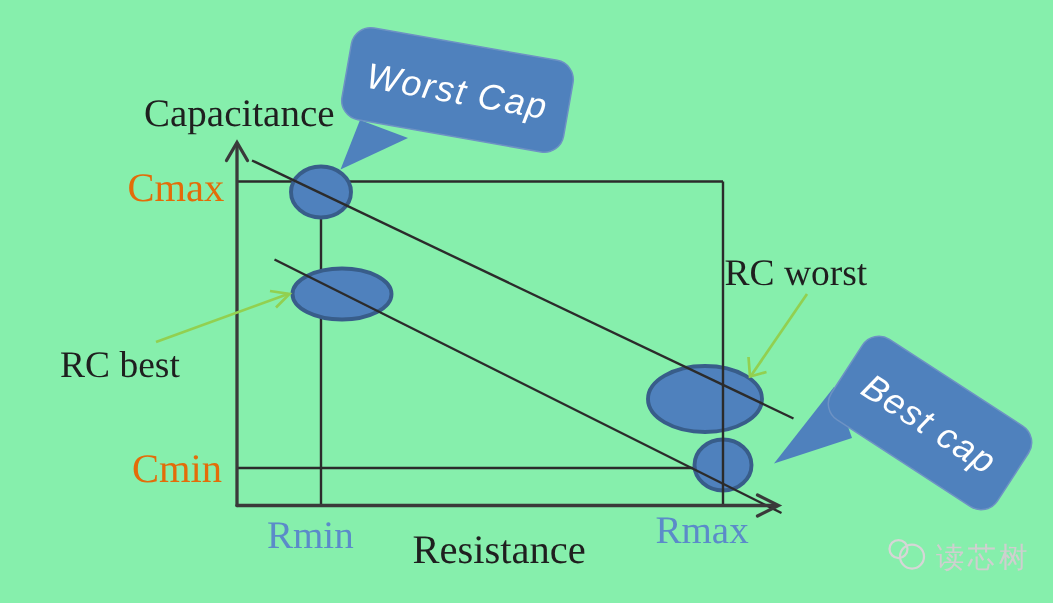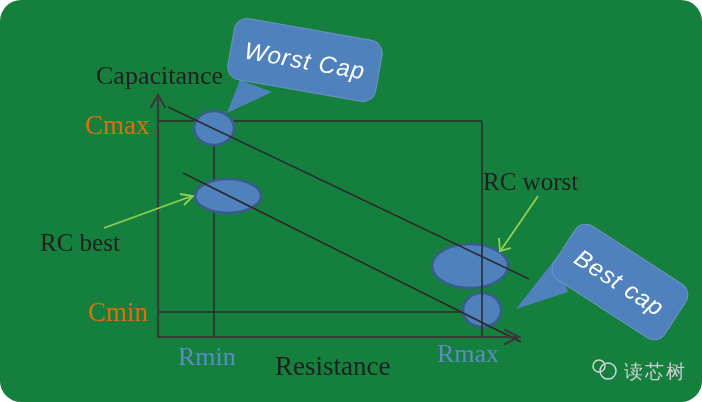--- a/index.html
+++ b/index.html
@@ -1,17 +1,17 @@
 <!DOCTYPE html>
 <html><head>
 <meta charset="utf-8">
 <style>
   html,body{margin:0;padding:0;background:#ffffff;}
-  .stage{position:relative;width:702px;height:402px;background:#15803d;overflow:hidden;
-         font-family:"Liberation Serif","DejaVu Serif",serif;border-radius:21px;}
+  .stage{position:relative;width:702px;height:402px;background:#86efac;overflow:hidden;
+         font-family:"Liberation Serif","DejaVu Serif",serif;}
   svg{display:block;}
   .lbl-black{fill:#1f1f1f;}
   .lbl-orange{fill:#e36c09;}
   .lbl-blue{fill:#5b8bc9;}
   .thin-line{stroke:#2b2b2b;stroke-width:1.6;fill:none;}
   .axis-line{stroke:#3a3a3a;stroke-width:2.2;fill:none;stroke-linecap:round;}
   .blue-shape{fill:#4f81bd;stroke:#385d8a;stroke-width:2.6;}
   .bubble{fill:#4f81bd;stroke:#6d92c4;stroke-width:1;}
   .bubble-tail{fill:#4f81bd;stroke:none;}
   .bubble-text{fill:#ffffff;font-family:"Liberation Sans","DejaVu Sans",sans-serif;

